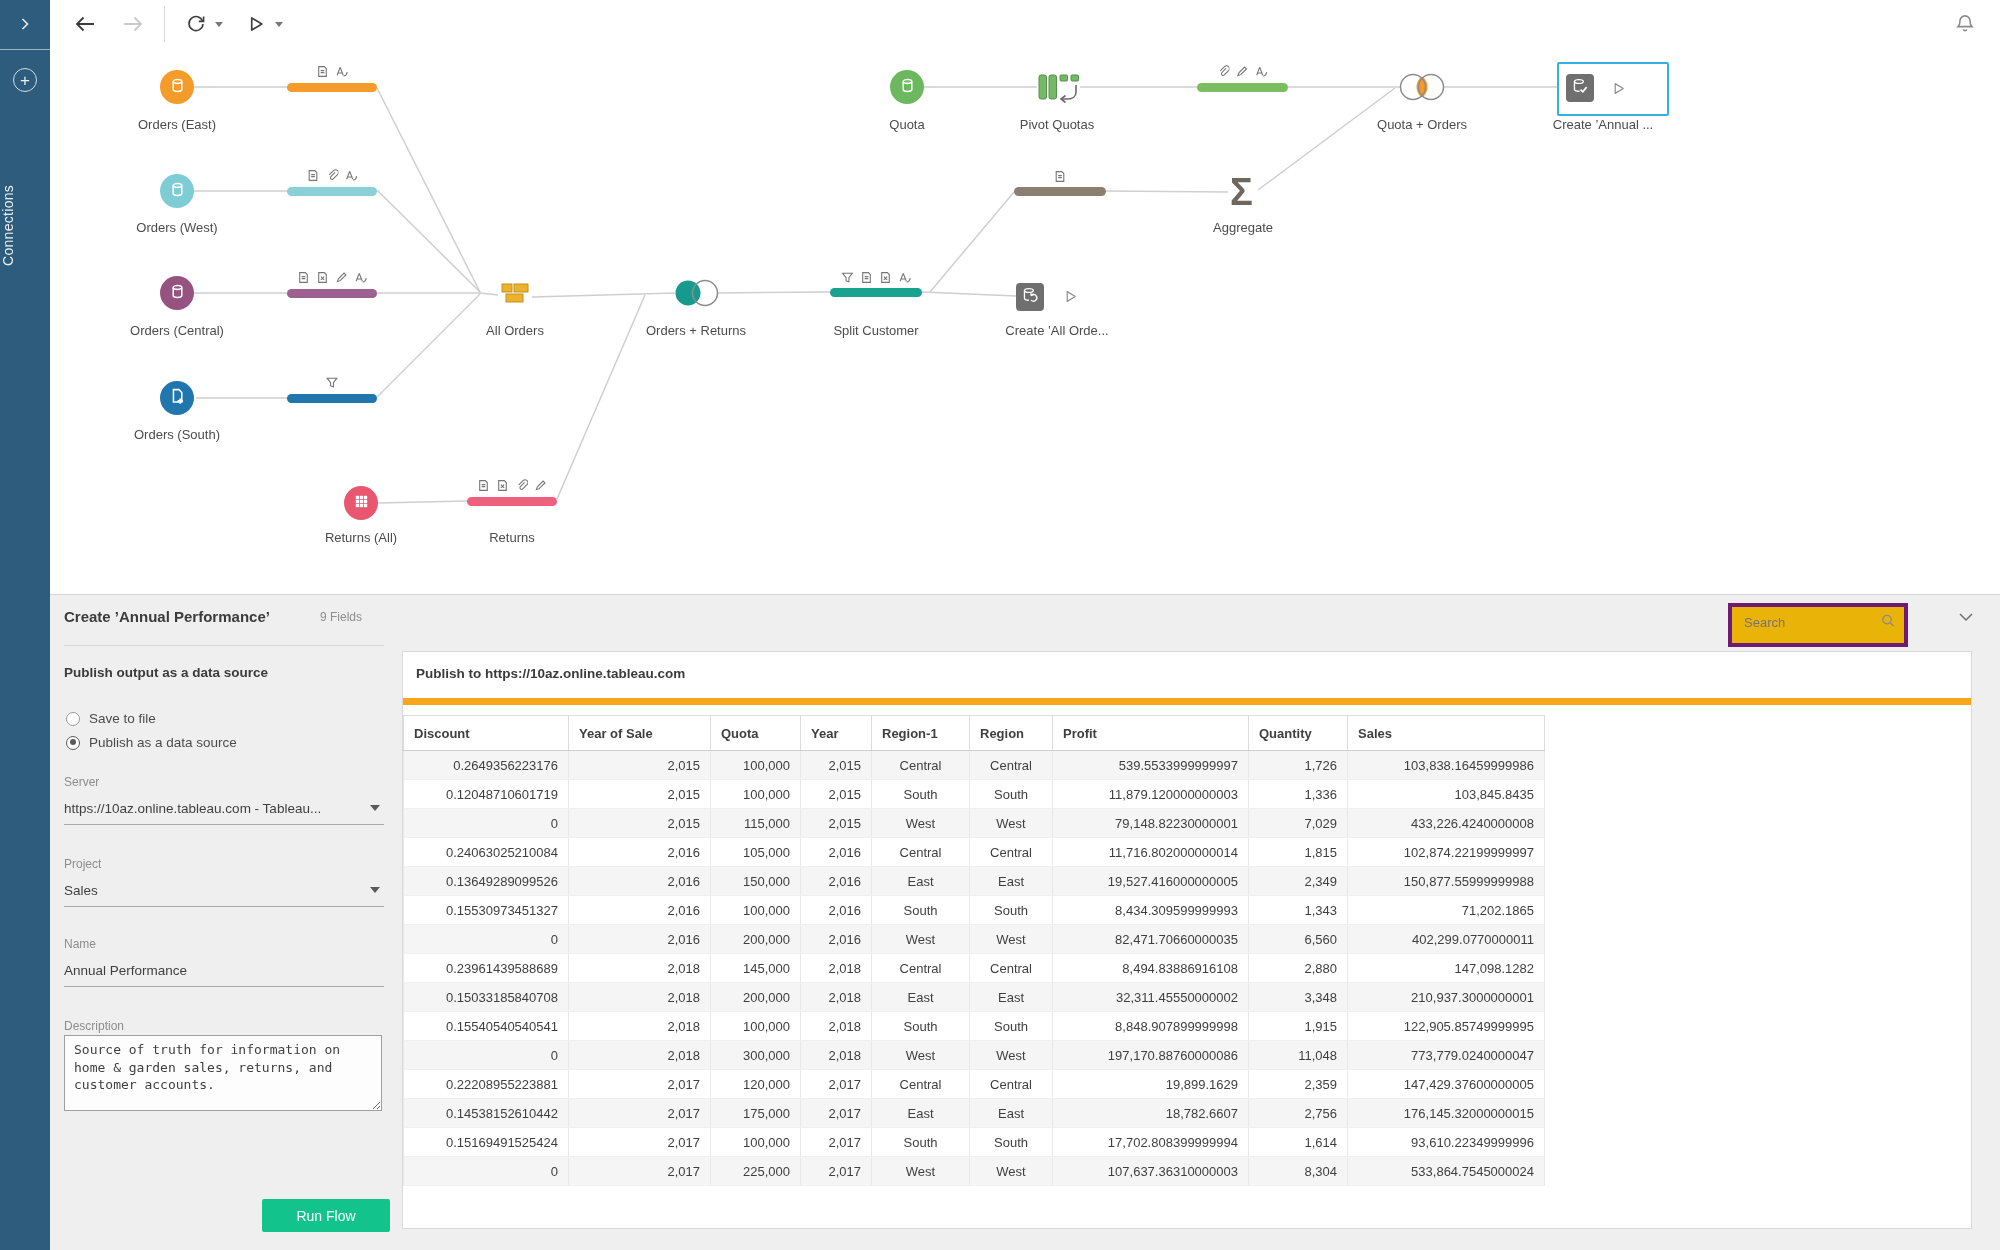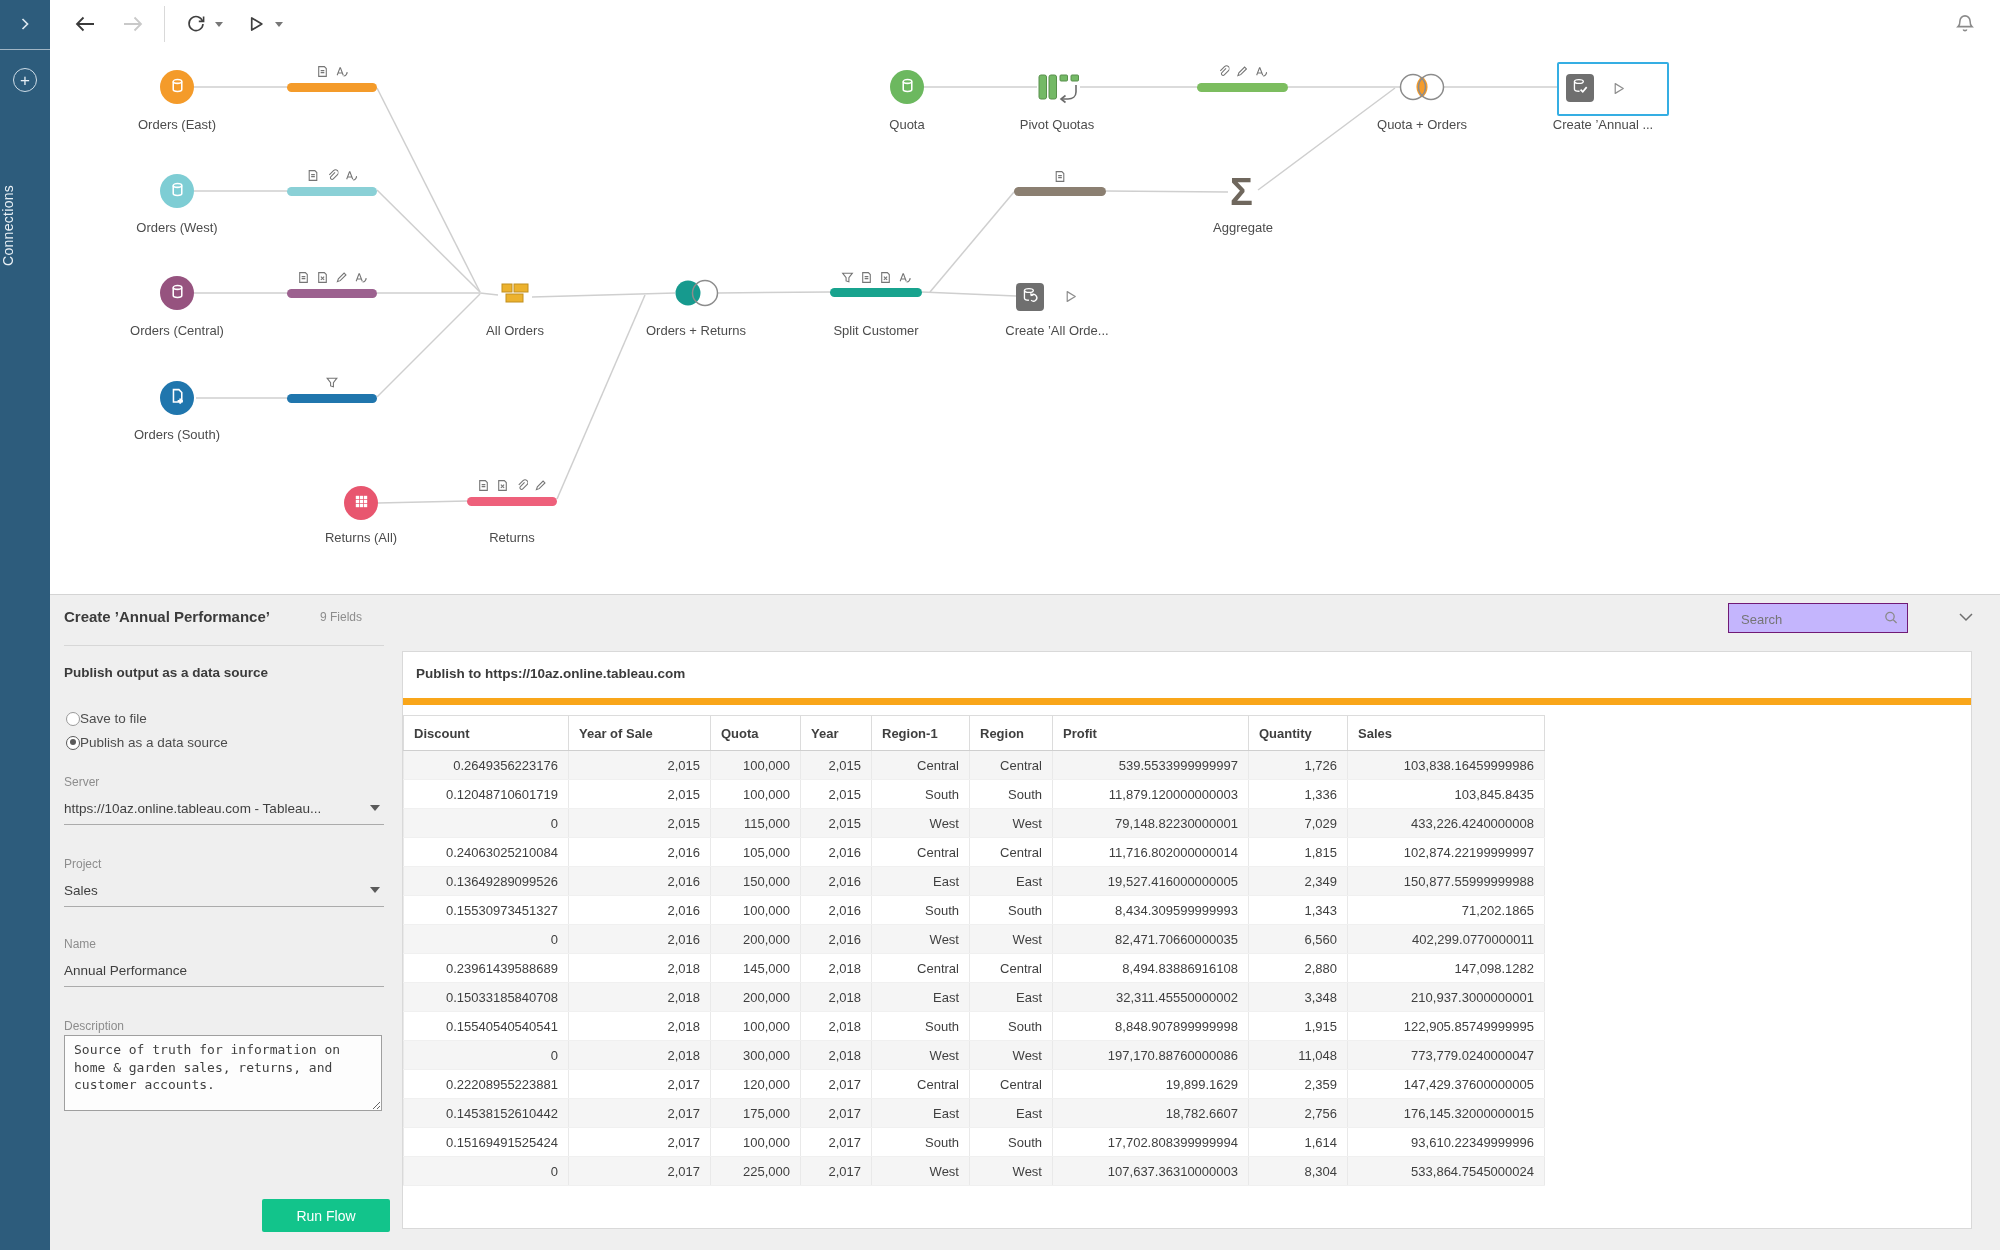--- a/index.html
+++ b/index.html
@@ -35,48 +35,48 @@
   .sq{position:absolute;width:28px;height:28px;border-radius:4px;background:#6f6f6f;display:flex;align-items:center;justify-content:center;cursor:pointer;}
   .sq svg{width:20px;height:20px;}
   .playo{position:absolute;width:15px;height:15px;cursor:pointer;}
   .selbox{position:absolute;left:1507px;top:14px;width:108px;height:50px;background:#fff;border:2px solid #35aee3;border-radius:2px;}
   .sigma{position:absolute;font-size:38px;font-weight:600;color:#6f675d;line-height:1;cursor:pointer;}
 
   
   .panel{position:absolute;left:50px;top:594px;right:0;bottom:0;background:#efefef;border-top:1px solid #d4d4d4;}
   .p-title{position:absolute;left:14px;top:13px;font-size:15px;font-weight:bold;color:#3b3b3b;}
   .p-count{position:absolute;left:270px;top:15px;font-size:12px;color:#8d8d8d;}
-  .p-search{position:absolute;left:1678px;top:8px;width:180px;height:30px;background:#c4b5fd;border:1px solid #701a75;box-sizing:border-box;}
+  .p-search{position:absolute;left:1678px;top:8px;width:180px;height:44px;background:#eab308;border:4px solid #701a75;box-sizing:border-box;}
   .p-search input{border:0;outline:none;background:transparent;width:140px;height:26px;margin:1px 0 0 10px;font-size:13px;color:#555;font-family:inherit;}
   .p-search .mag{position:absolute;right:8px;top:6px;}
   .p-chev{position:absolute;left:1908px;top:13px;cursor:pointer;}
   .p-hdiv{position:absolute;left:14px;top:50px;width:320px;height:1px;background:#d7d7d7;}
 
   .f-sect{position:absolute;left:14px;top:70px;font-size:13.5px;font-weight:bold;color:#3b3b3b;}
-  .radio{position:absolute;display:flex;align-items:center;cursor:pointer;font-size:13.5px;color:#4c4c4c;}
+  .radio{position:absolute;display:flex;align-items:center;gap:9px;cursor:pointer;font-size:13.5px;color:#4c4c4c;}
   .rdot{width:14px;height:14px;border:1.5px solid #9a9a9a;border-radius:50%;box-sizing:border-box;background:#fff;position:relative;}
   .rdot.sel{border-color:#5a5a5a;}
   .rdot.sel::after{content:"";position:absolute;left:2.5px;top:2.5px;width:6px;height:6px;border-radius:50%;background:#5a5a5a;}
   .f-lab{position:absolute;left:14px;font-size:12px;color:#8d8d8d;}
   .f-sel{position:absolute;left:14px;width:320px;font-size:13.5px;color:#3f3f3f;cursor:pointer;}
   .f-sel .selcaret{position:absolute;right:4px;top:4px;width:0;height:0;border-left:5px solid transparent;border-right:5px solid transparent;border-top:6px solid #5a5a5a;}
   .f-line{position:absolute;left:14px;width:320px;height:1px;background:#ababab;}
   .f-desc{position:absolute;left:14px;top:440px;width:318px;height:76px;background:#fdfdfd;border:1px solid #9f9f9f;box-sizing:border-box;font-size:13px;line-height:1.35;color:#3f3f3f;padding:5px 9px;overflow:hidden;}
   .runflow{position:absolute;left:212px;top:604px;width:128px;height:33px;background:#12c48b;border:none;border-radius:2px;color:#fff;font-size:14px;font-family:inherit;cursor:pointer;}
 
   .card{position:absolute;left:352px;top:56px;width:1570px;height:578px;background:#fff;border:1px solid #d9d9d9;box-sizing:border-box;}
   .c-title{position:absolute;left:13px;top:14px;font-size:13.5px;font-weight:bold;color:#3b3b3b;}
   .c-accent{position:absolute;left:0;top:46px;width:100%;height:7px;background:#f9a61a;}
   .grid{position:absolute;left:0;top:63px;border-collapse:collapse;table-layout:fixed;font-size:13px;color:#3f3f3f;}
   .grid th{font-weight:bold;text-align:left;height:34px;padding:0 10px;background:#fff;
            border:1px solid #dcdcdc;border-bottom:1px solid #cfcfcf;white-space:nowrap;overflow:hidden;}
   .grid td{height:28px;padding:0 10px;border-right:1px solid #e9e9e9;border-left:1px solid #e9e9e9;
            border-bottom:1px solid #f0f0f0;white-space:nowrap;overflow:hidden;}
   .grid tbody tr:nth-child(odd){background:#f5f5f5;}
-  .ar{text-align:right;} .al{text-align:right;}
+  .ar{text-align:right;} .al{text-align:center;}
 </style>
 </head>
 <body>
 
 <div class="app">
 
   <aside class="sidebar">
     <div class="sb-expand">
       <svg width="12" height="14" viewBox="0 0 12 14">
           <path d="M3.5 2l5 5-5 5" fill="none" stroke="#dce8f0" stroke-width="1.7"></path>

